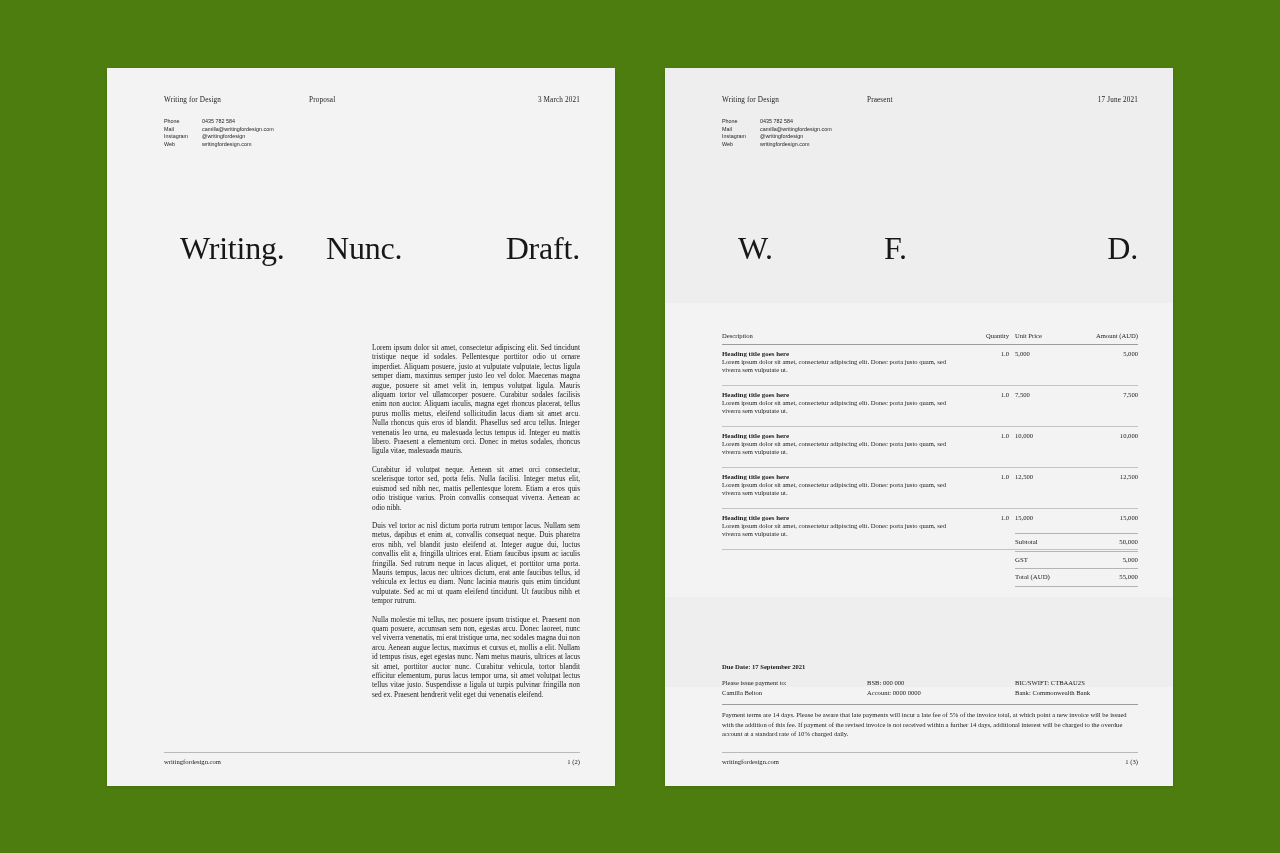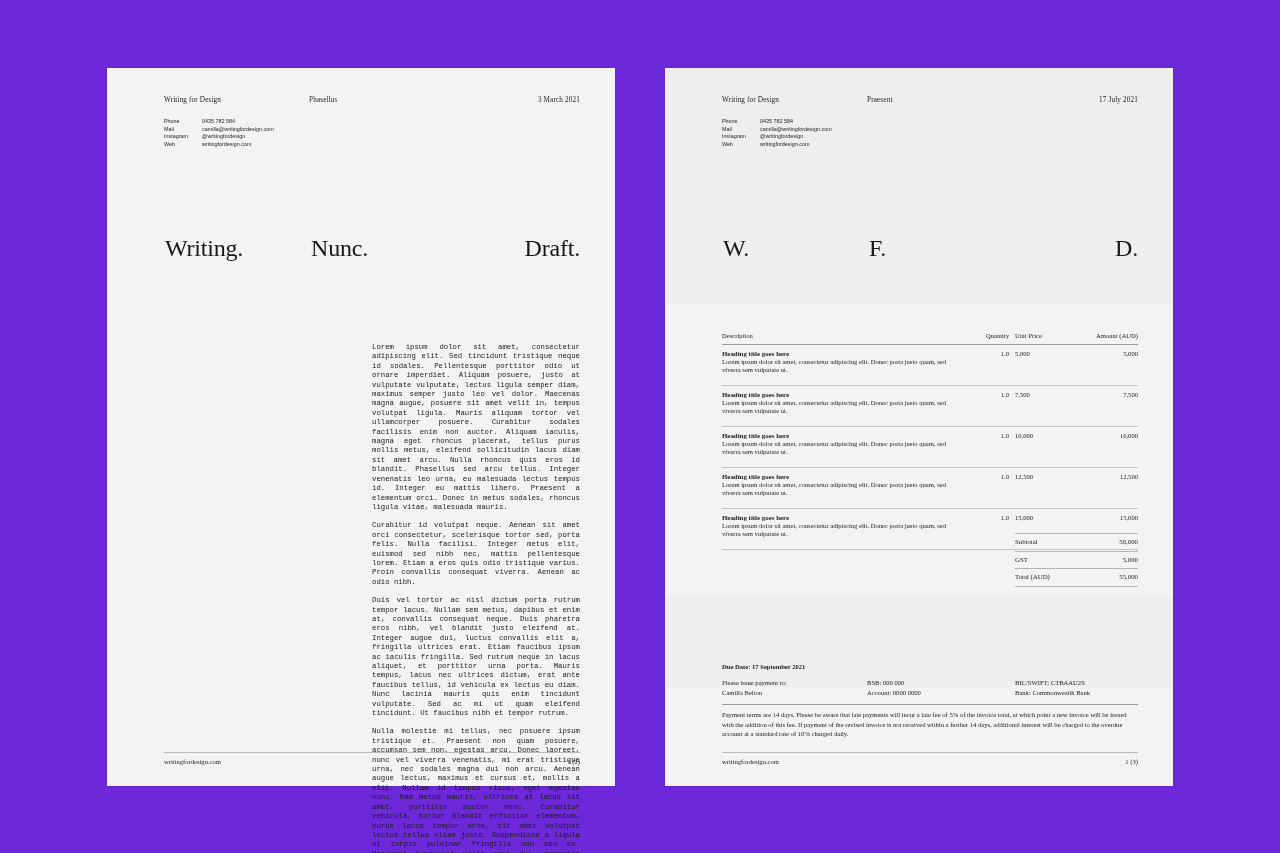--- a/index.html
+++ b/index.html
@@ -11,21 +11,21 @@
     width: 1280px;
     height: 853px;
     overflow: hidden;
     font-family: "Liberation Sans", sans-serif;
     color: #1a1a1a;
   }
   .stage {
     position: relative;
     width: 1280px;
     height: 853px;
-    background: #6d28d9;
+    background: #4d7c0f;
   }
 
   
   .page {
     position: absolute;
     background: #f3f3f3;
     box-shadow: 0 1px 3px rgba(0,0,0,0.10);
   }
   .page-proposal {
     left: 107px;
@@ -83,46 +83,46 @@
     color: #1f1f1f;
   }
   .contact .row { position: relative; height: 7.6px; white-space: nowrap; }
   .contact .k { display: inline-block; width: 38px; }
   .contact .v { display: inline-block; }
 
   
   .display {
     position: absolute;
     top: 160px;
-    left: 1px;
+    left: 16px;
     right: 0;
     height: 44px;
     font-family: "Liberation Serif", serif;
-    font-size: 24px;
+    font-size: 32px;
     line-height: 40px;
     color: #171717;
     letter-spacing: -0.2px;
   }
   .display .d1 { position: absolute; left: 0; top: 0; }
   .display .d2 { position: absolute; left: 146px; top: 0; }
   .display .d3 { position: absolute; right: 0; top: 0; }
 
   
   .body-copy {
     position: absolute;
     left: 208px;
     right: 0;
     top: 275px;
     font-family: "Liberation Serif", serif;
     font-size: 7.3px;
     line-height: 9.4px;
     text-align: justify;
     color: #1b1b1b;
   }
-  .body-copy p { margin: 0 0 9px 0; font-family: Liberation Mono, monospace; }
+  .body-copy p { margin: 0 0 9px 0; }
 
   
   .footer {
     position: absolute;
     left: 0;
     right: 0;
     bottom: 28px;
     font-family: "Liberation Serif", serif;
     font-size: 6.6px;
     color: #1c1c1c;
@@ -219,21 +219,21 @@
 </head>
 <body>
 
 <div class="stage">
 
   <div class="page page-proposal">
     <div class="inner">
 
       <div class="hdr">
         <div class="h-left">Writing for Design</div>
-        <div class="h-mid">Phasellus</div>
+        <div class="h-mid">Proposal</div>
         <div class="h-right">3 March 2021</div>
       </div>
 
       <div class="contact">
         <div class="row">
           <span class="k">Phone</span><span class="v">0435 782 584</span>
         </div>
         <div class="row">
           <span class="k">Mail</span><span class="v">camilla@writingfordesign.com</span>
         </div>
@@ -268,21 +268,21 @@
 
   <div class="page page-invoice">
     <div class="band band-top"></div>
     <div class="band band-mid"></div>
 
     <div class="inner">
 
       <div class="hdr">
         <div class="h-left">Writing for Design</div>
         <div class="h-mid">Praesent</div>
-        <div class="h-right">17 July 2021</div>
+        <div class="h-right">17 June 2021</div>
       </div>
 
       <div class="contact">
         <div class="row">
           <span class="k">Phone</span><span class="v">0435 782 584</span>
         </div>
         <div class="row">
           <span class="k">Mail</span><span class="v">camilla@writingfordesign.com</span>
         </div>
         <div class="row">

